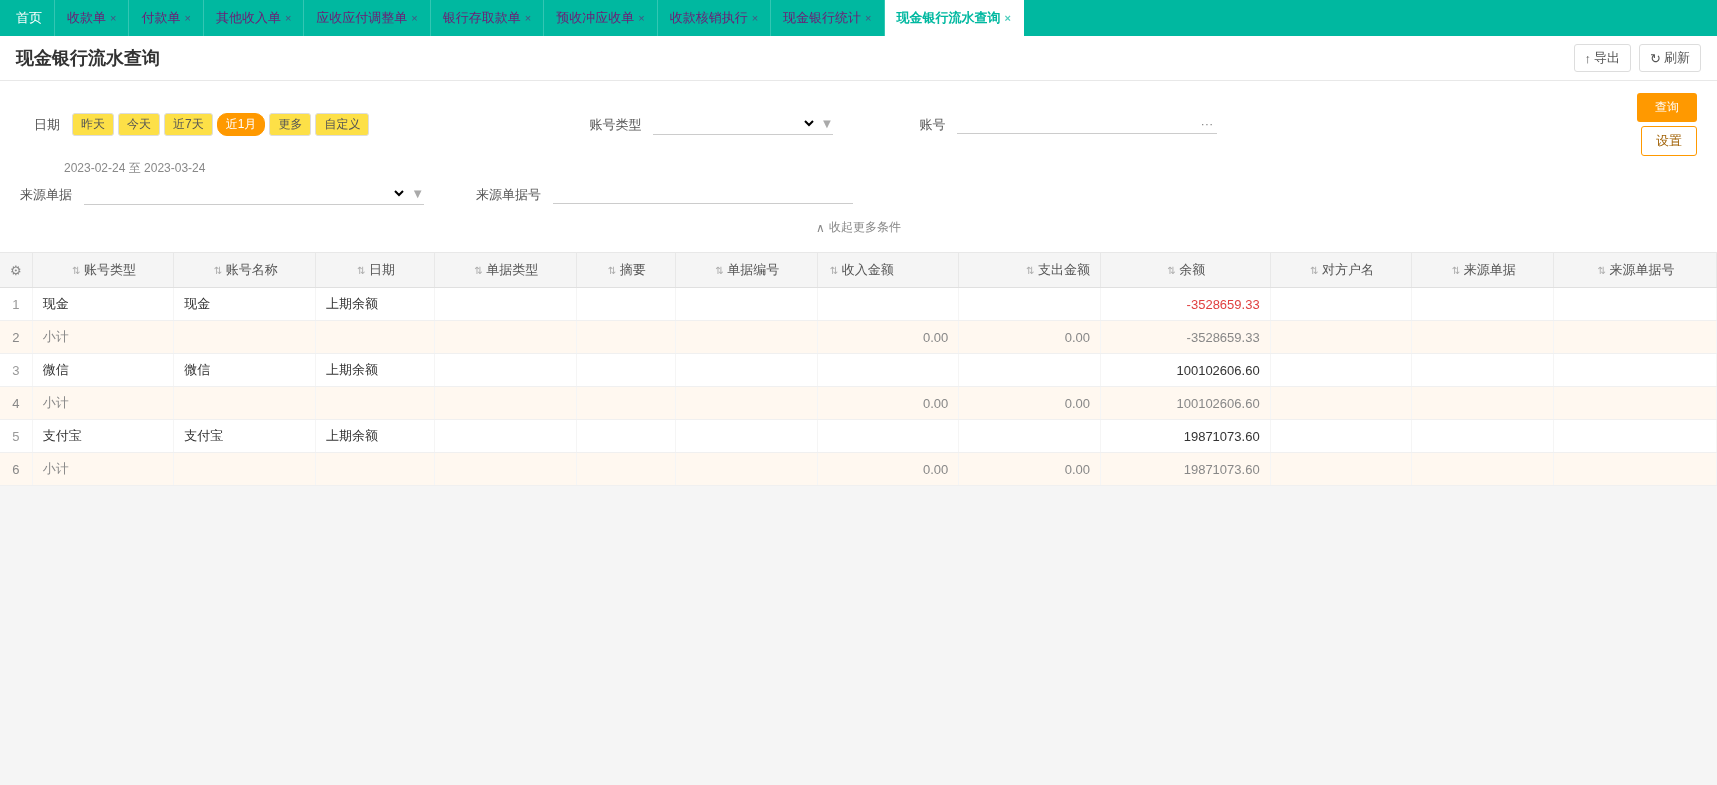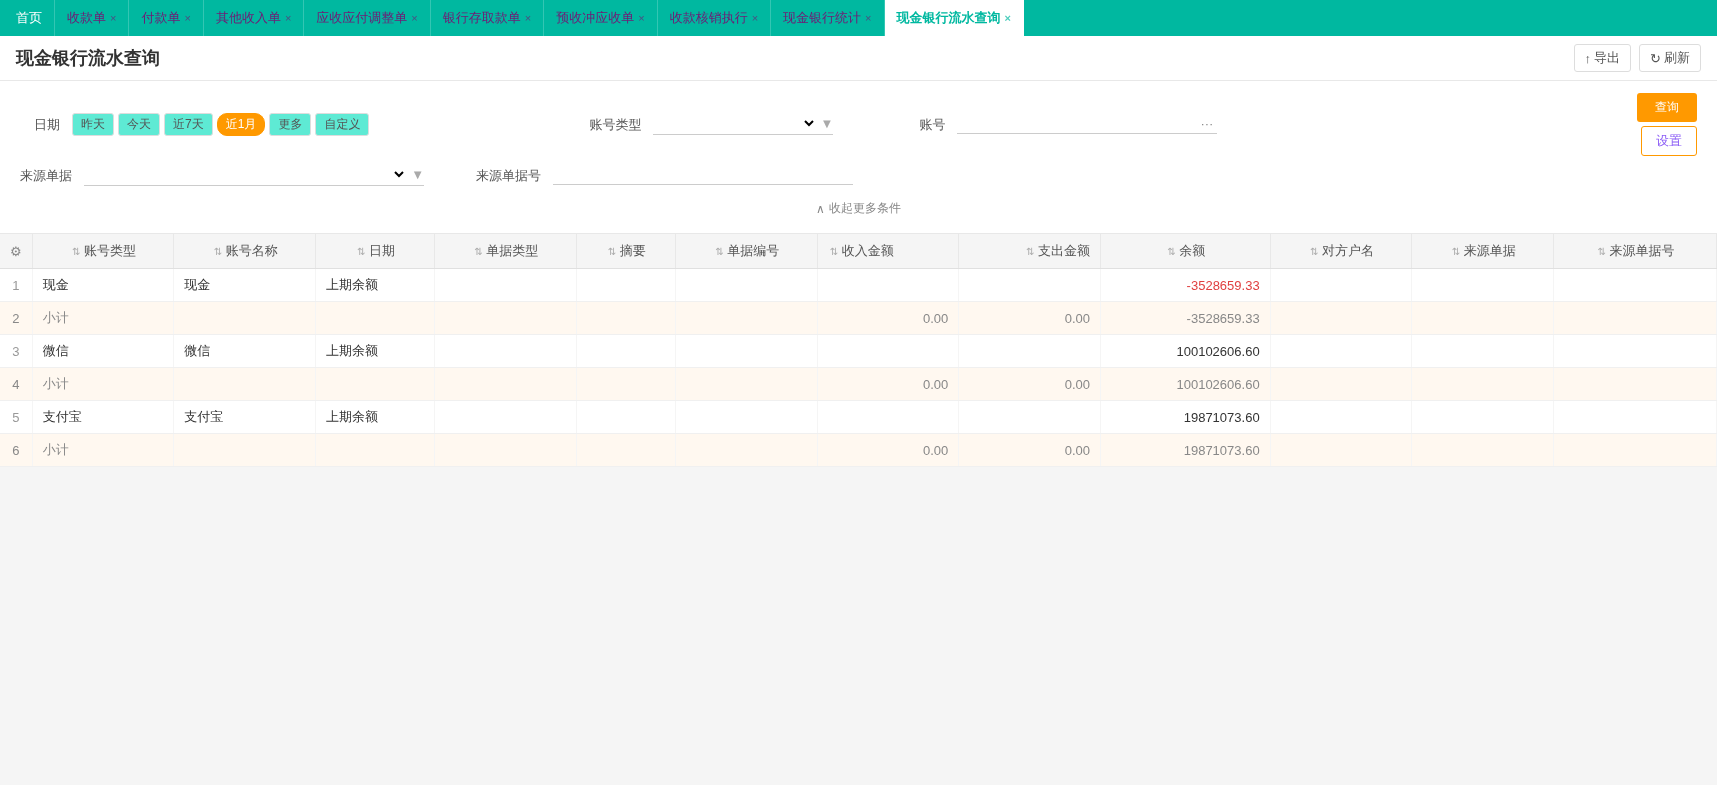--- a/index.html
+++ b/index.html
@@ -61,21 +61,21 @@
     .filter-row {
       display: flex;
       align-items: center;
       gap: 12px;
       margin-bottom: 10px;
     }
     .filter-label { color: #555; min-width: 40px; text-align: right; }
     .date-btns { display: flex; gap: 4px; align-items: center; }
     .date-btn {
       padding: 2px 8px; border: 1px solid #ddd; border-radius: 3px;
-      cursor: pointer; font-size: 12px; background: #5eead4; color: #555;
+      cursor: pointer; font-size: 12px; background: #fde047; color: #555;
     }
     .date-btn.active {
       background: #f90; border-color: #f90; color: #fff; border-radius: 10px;
     }
     .date-range { color: #888; font-size: 12px; margin-left: 4px; }
     .filter-select-wrap {
       display: flex; align-items: center; gap: 4px;
       border-bottom: 1px solid #ccc; padding-bottom: 2px; min-width: 180px;
     }
     .filter-select-wrap select {
@@ -87,21 +87,21 @@
     }
     .filter-input-wrap input {
       border: none; outline: none; background: transparent; font-size: 13px; flex: 1;
     }
     .dots-btn { color: #888; cursor: pointer; padding: 0 4px; }
     .query-btn {
       background: #f90; color: #fff; border: none; border-radius: 3px;
       padding: 6px 18px; cursor: pointer; font-size: 12px;
     }
     .settings-btn {
-      background: #fff; color: #8b5cf6; border: 1px solid #f90; border-radius: 3px;
+      background: #fff; color: #a16207; border: 1px solid #f90; border-radius: 3px;
       padding: 5px 14px; cursor: pointer; font-size: 13px;
     }
     .collapse-bar {
       display: flex; justify-content: center; align-items: center;
       padding: 4px 0; color: #888; font-size: 12px; cursor: pointer; gap: 4px;
     }
     .btn-group-right {
       display: flex; flex-direction: column; gap: 4px; align-items: flex-end;
     }
 
@@ -220,20 +220,23 @@
       <input type="text" style="">
       <span class="dots-btn">···</span>
     </div>
 
     <div class="btn-group-right" style="margin-left:auto;">
       <button class="query-btn">查询</button>
       <button class="settings-btn">设置</button>
     </div>
   </div>
 
+  <div style="margin-left:40px;margin-top:-6px;margin-bottom:8px;">
+    <span class="date-range">2023-02-24 至 2023-03-24</span>
+  </div>
 
   <div class="filter-row">
     <span class="filter-label">来源单据</span>
     <div class="filter-select-wrap" style="min-width:340px;">
       <select style="min-width:300px;">
         <option value=""></option>
       </select>
       <span style="color:#aaa;">▼</span>
     </div>
 

